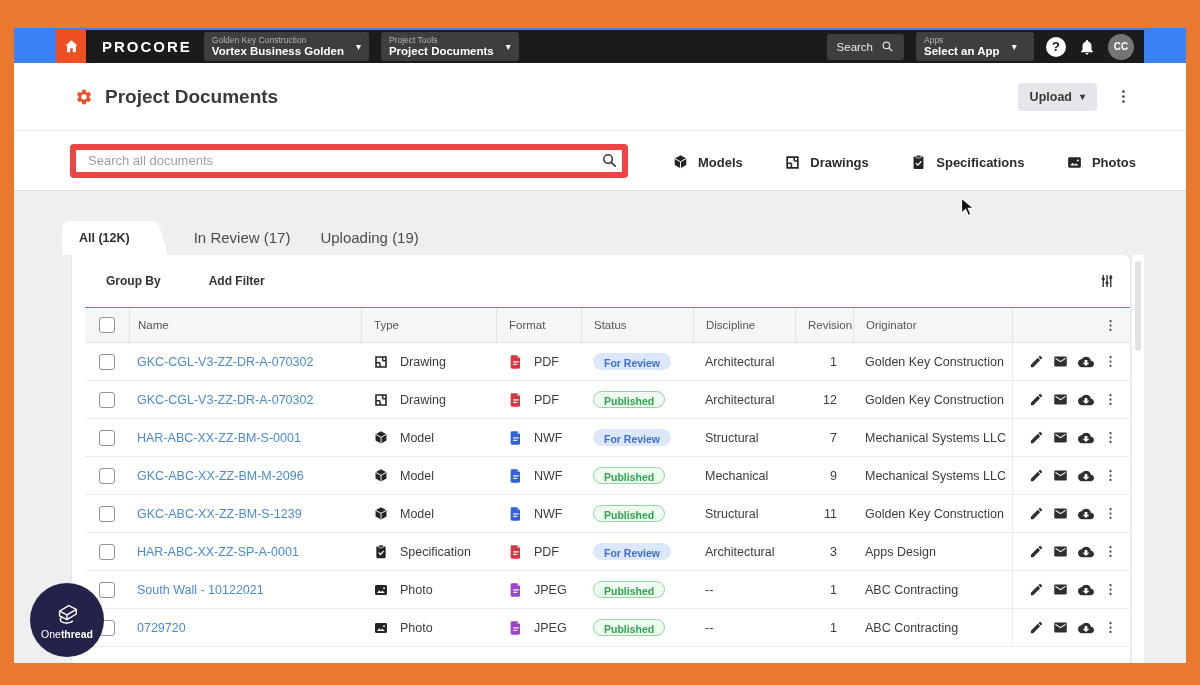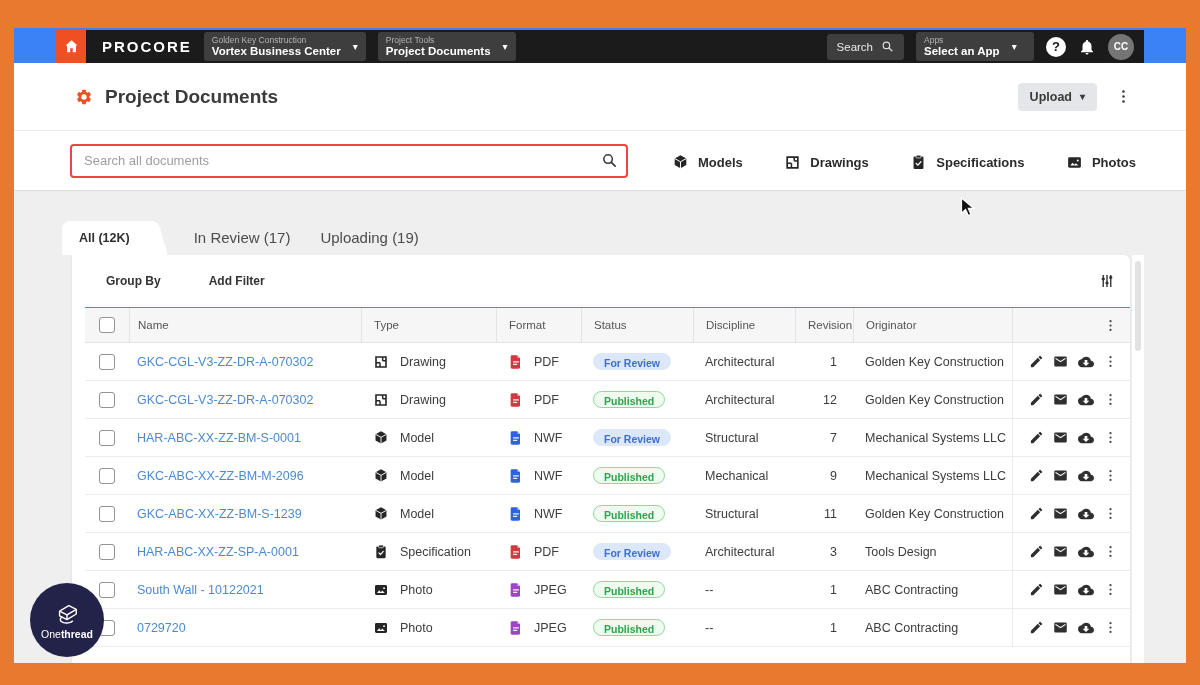--- a/index.html
+++ b/index.html
@@ -56,21 +56,21 @@
   .upload-btn .caret { color:#3a3a3a; margin-left:0; }
   .icon-btn { background:none; border:none; cursor:pointer; padding:2px; }
 
   
   .search-row {
     position:absolute; left:0; right:0; top:103px; height:59px;
     display:flex; align-items:center; padding-left:56px; background:#fff;
   }
   .search-box { position:relative; width:558px; flex:none; }
   .search-box input {
-    width:100%; height:34px; border:2px solid #ef4444; border-radius:4px;
+    width:100%; height:34px; border:6px solid #ef4444; border-radius:4px;
     padding:0 28px 0 12px; font-family:inherit; font-size:13px; color:#333;
   }
   .search-box input::placeholder { color:#9e9e9e; }
   .search-box .mag { position:absolute; right:10px; top:8px; color:#3a3a3a; }
   .quick-links { flex:1; display:flex; justify-content:space-between; margin:4px 50px 0 44px; }
   .ql-item { display:flex; align-items:center; gap:9px; cursor:pointer; color:#2c2c2c; }
   .ql-label { font-size:13px; font-weight:bold; }
 
   
   .content {
@@ -205,21 +205,21 @@
     <div class="home-btn">
       <svg width="17" height="17" style="color:#fff">
           <use href="#i-home"></use>
         </svg>
     </div>
     <div class="logo">PROCORE</div>
 
     <div class="nav-select">
       <div class="ns-text">
         <div class="ns-label">Golden Key Construction</div>
-        <div class="ns-value">Vortex Business Center</div>
+        <div class="ns-value">Vortex Business Golden</div>
       </div>
       <span class="caret">▾</span>
     </div>
 
     <div class="nav-select">
       <div class="ns-text">
         <div class="ns-label">Project Tools</div>
         <div class="ns-value">Project Documents</div>
       </div>
       <span class="caret">▾</span>
@@ -556,21 +556,21 @@
       <svg class="fmt-ic f-pdf" width="16" height="16">
                   <use href="#i-file"></use>
                 </svg>
       <span class="format-label">PDF</span>
     </div>
     <div class="cell c-status">
                 <span class="pill pill-review">For Review</span>
               </div>
     <div class="cell c-disc">Architectural</div>
     <div class="cell c-rev">3</div>
-    <div class="cell c-orig">Tools Design</div>
+    <div class="cell c-orig">Apps Design</div>
     <div class="cell c-actions">
       <svg class="act-ic" width="15" height="15">
                   <use href="#i-pencil"></use>
                 </svg>
       <svg class="act-ic" width="15" height="15">
                   <use href="#i-mail"></use>
                 </svg>
       <svg class="act-ic" width="16" height="16">
                   <use href="#i-cloud-down"></use>
                 </svg>

